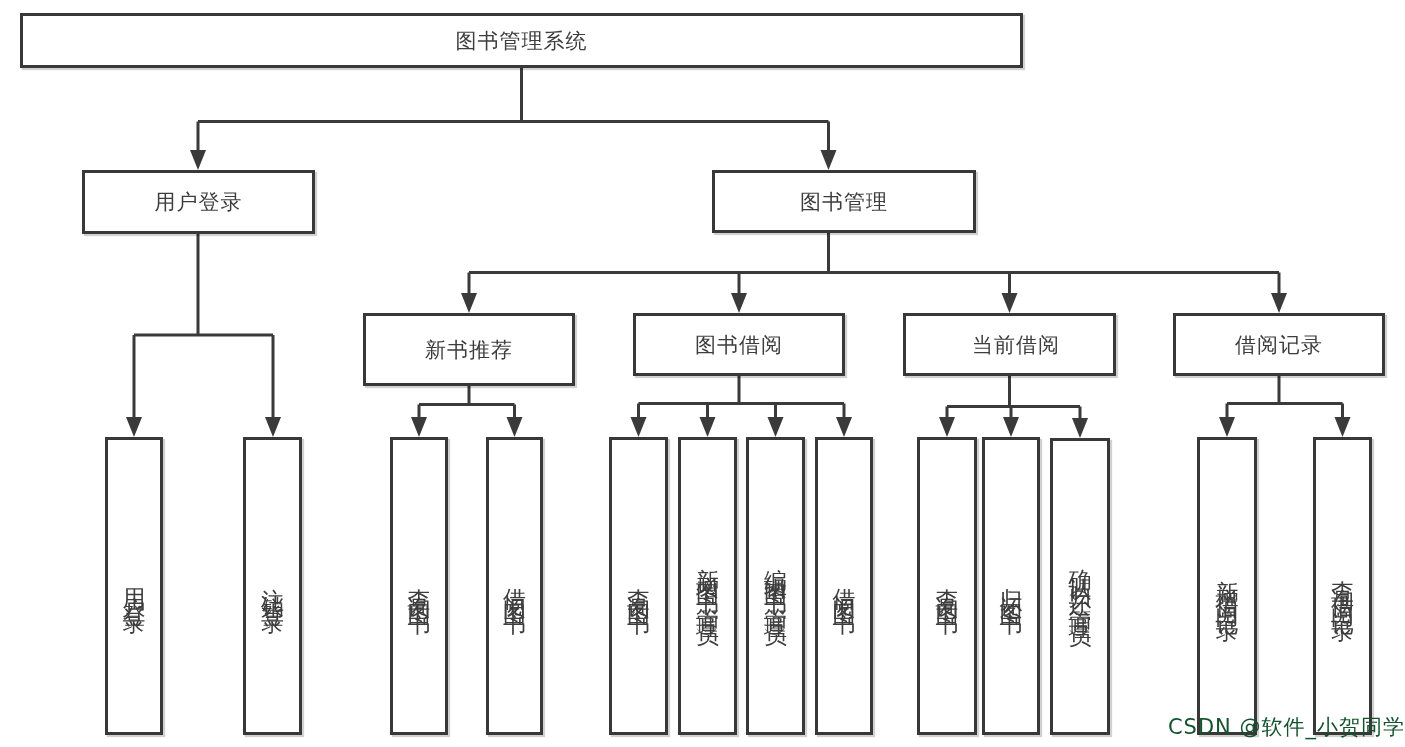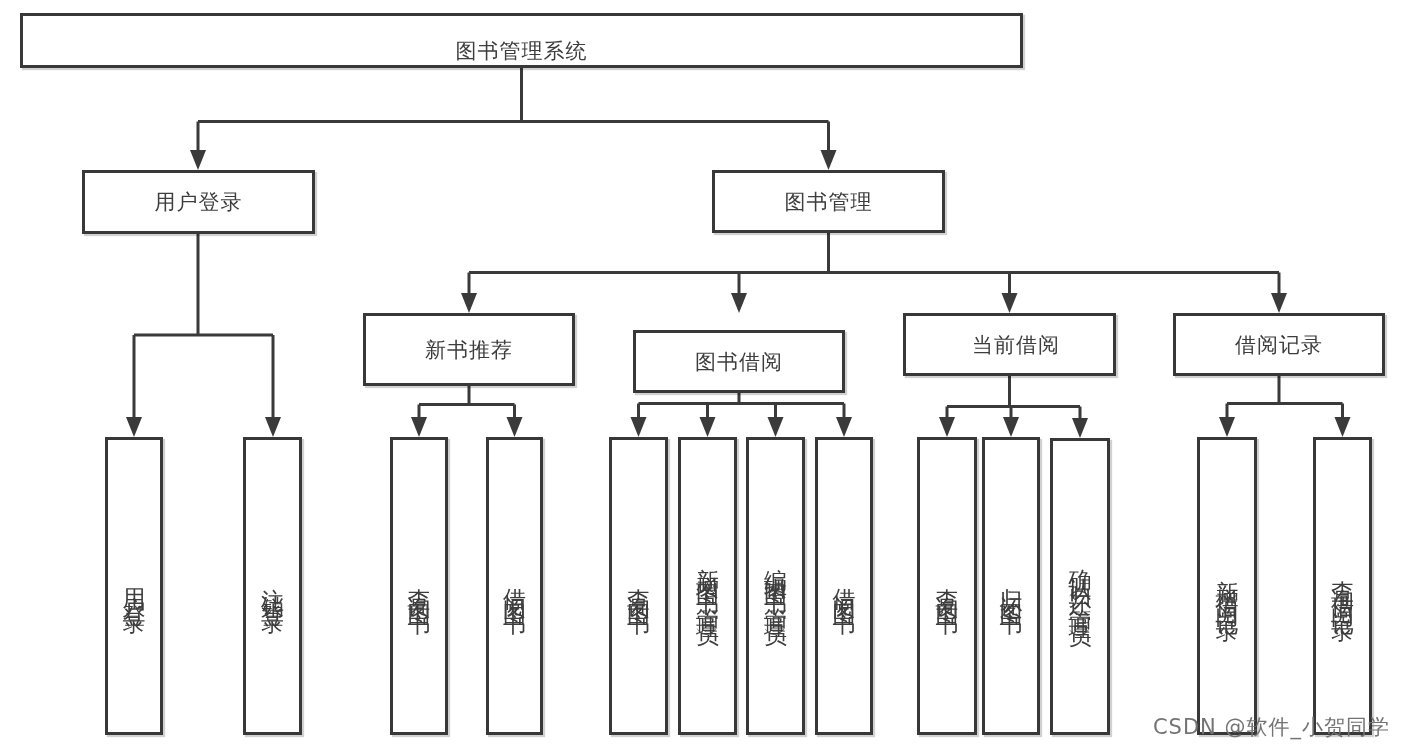--- a/index.html
+++ b/index.html
@@ -15,43 +15,43 @@
     box-shadow:2px 2px 1px rgba(0,0,0,0.18);
     display:flex;align-items:center;justify-content:center;
   }
   .htext{font-size:21px;letter-spacing:1px;white-space:nowrap;}
   .vtext{
     writing-mode:vertical-rl;
     font-size:23px;letter-spacing:8px;line-height:1;
     white-space:nowrap;
   }
   
-  .b-root     {left:20px;  top:13px;  width:1003px;height:55px;align-items:flex-end;}
+  .b-root     {left:20px;  top:13px;  width:1003px;height:55px;}
   .b-userlogin{left:82px;  top:170px; width:233px; height:64px;}
-  .b-bookmgmt {left:712px; top:170px; width:233px; height:63px;}
+  .b-bookmgmt {left:712px; top:170px; width:264px; height:63px;}
   .b-l3-0{left:363px; top:313px;width:212px;height:73px;}
-  .b-l3-1{left:633px; top:330px;width:212px;height:63px;}
+  .b-l3-1{left:633px; top:313px;width:212px;height:63px;}
   .b-l3-2{left:903px; top:313px;width:213px;height:63px;padding-left:13px;}
   .b-l3-3{left:1173px;top:313px;width:212px;height:63px;}
   .b-leaf-0 {left:105px; top:437px;width:58px;height:298px;}
   .b-leaf-1 {left:243px; top:437px;width:59px;height:298px;}
   .b-leaf-2 {left:390px; top:437px;width:58px;height:298px;}
   .b-leaf-3 {left:486px; top:437px;width:57px;height:298px;}
   .b-leaf-4 {left:609px; top:437px;width:59px;height:298px;}
   .b-leaf-5 {left:678px; top:437px;width:59px;height:298px;}
   .b-leaf-6 {left:746px; top:437px;width:59px;height:298px;}
   .b-leaf-7 {left:815px; top:437px;width:58px;height:298px;}
   .b-leaf-8 {left:917px; top:437px;width:60px;height:298px;}
   .b-leaf-9 {left:982px; top:437px;width:58px;height:298px;}
   .b-leaf-10{left:1050px;top:438px;width:60px;height:297px;}
   .b-leaf-11{left:1197px;top:437px;width:60px;height:298px;}
   .b-leaf-12{left:1313px;top:437px;width:59px;height:298px;}
   #watermark{
-    position:absolute;right:15px;bottom:6px;
-    font-size:21px;letter-spacing:1px;color:#737373;
+    position:absolute;right:0;bottom:6px;
+    font-size:21px;letter-spacing:1px;color:#14532d;
   }
 </style>
 </head>
 <body>
 
 <div id="stage">
 
   <svg id="connectors" viewBox="0 0 1405 747" xmlns="http://www.w3.org/2000/svg">
     <path fill="none" stroke="#3a3a3a" stroke-width="3" d="
       M521.5 68 V121.5 M198 121.5 H828.5 M198 121.5 V152 M828.5 121.5 V152

